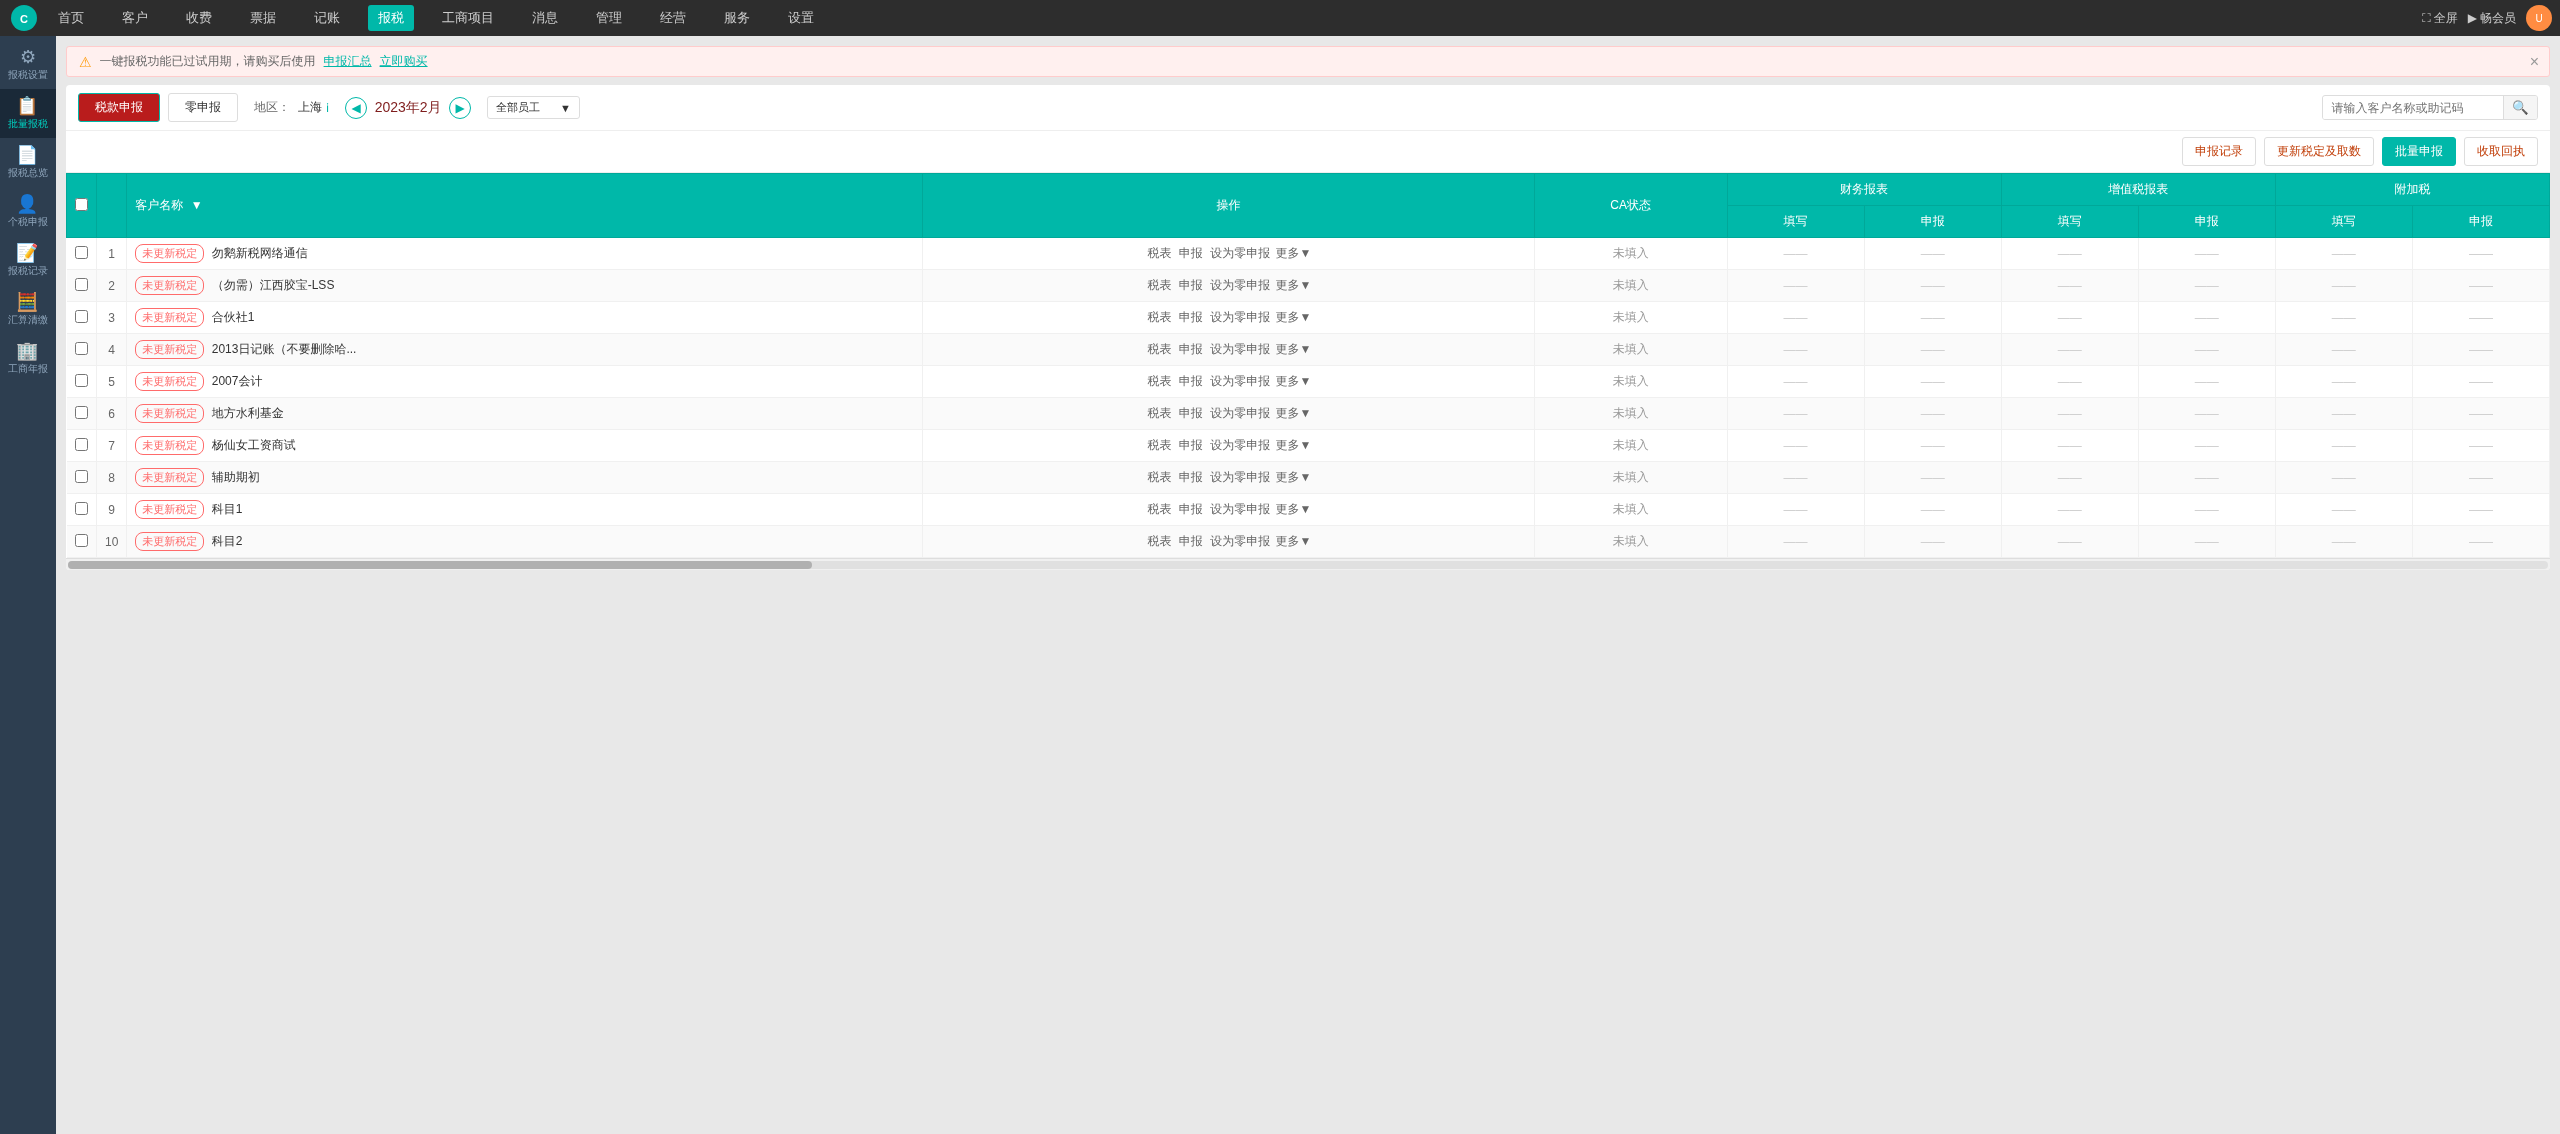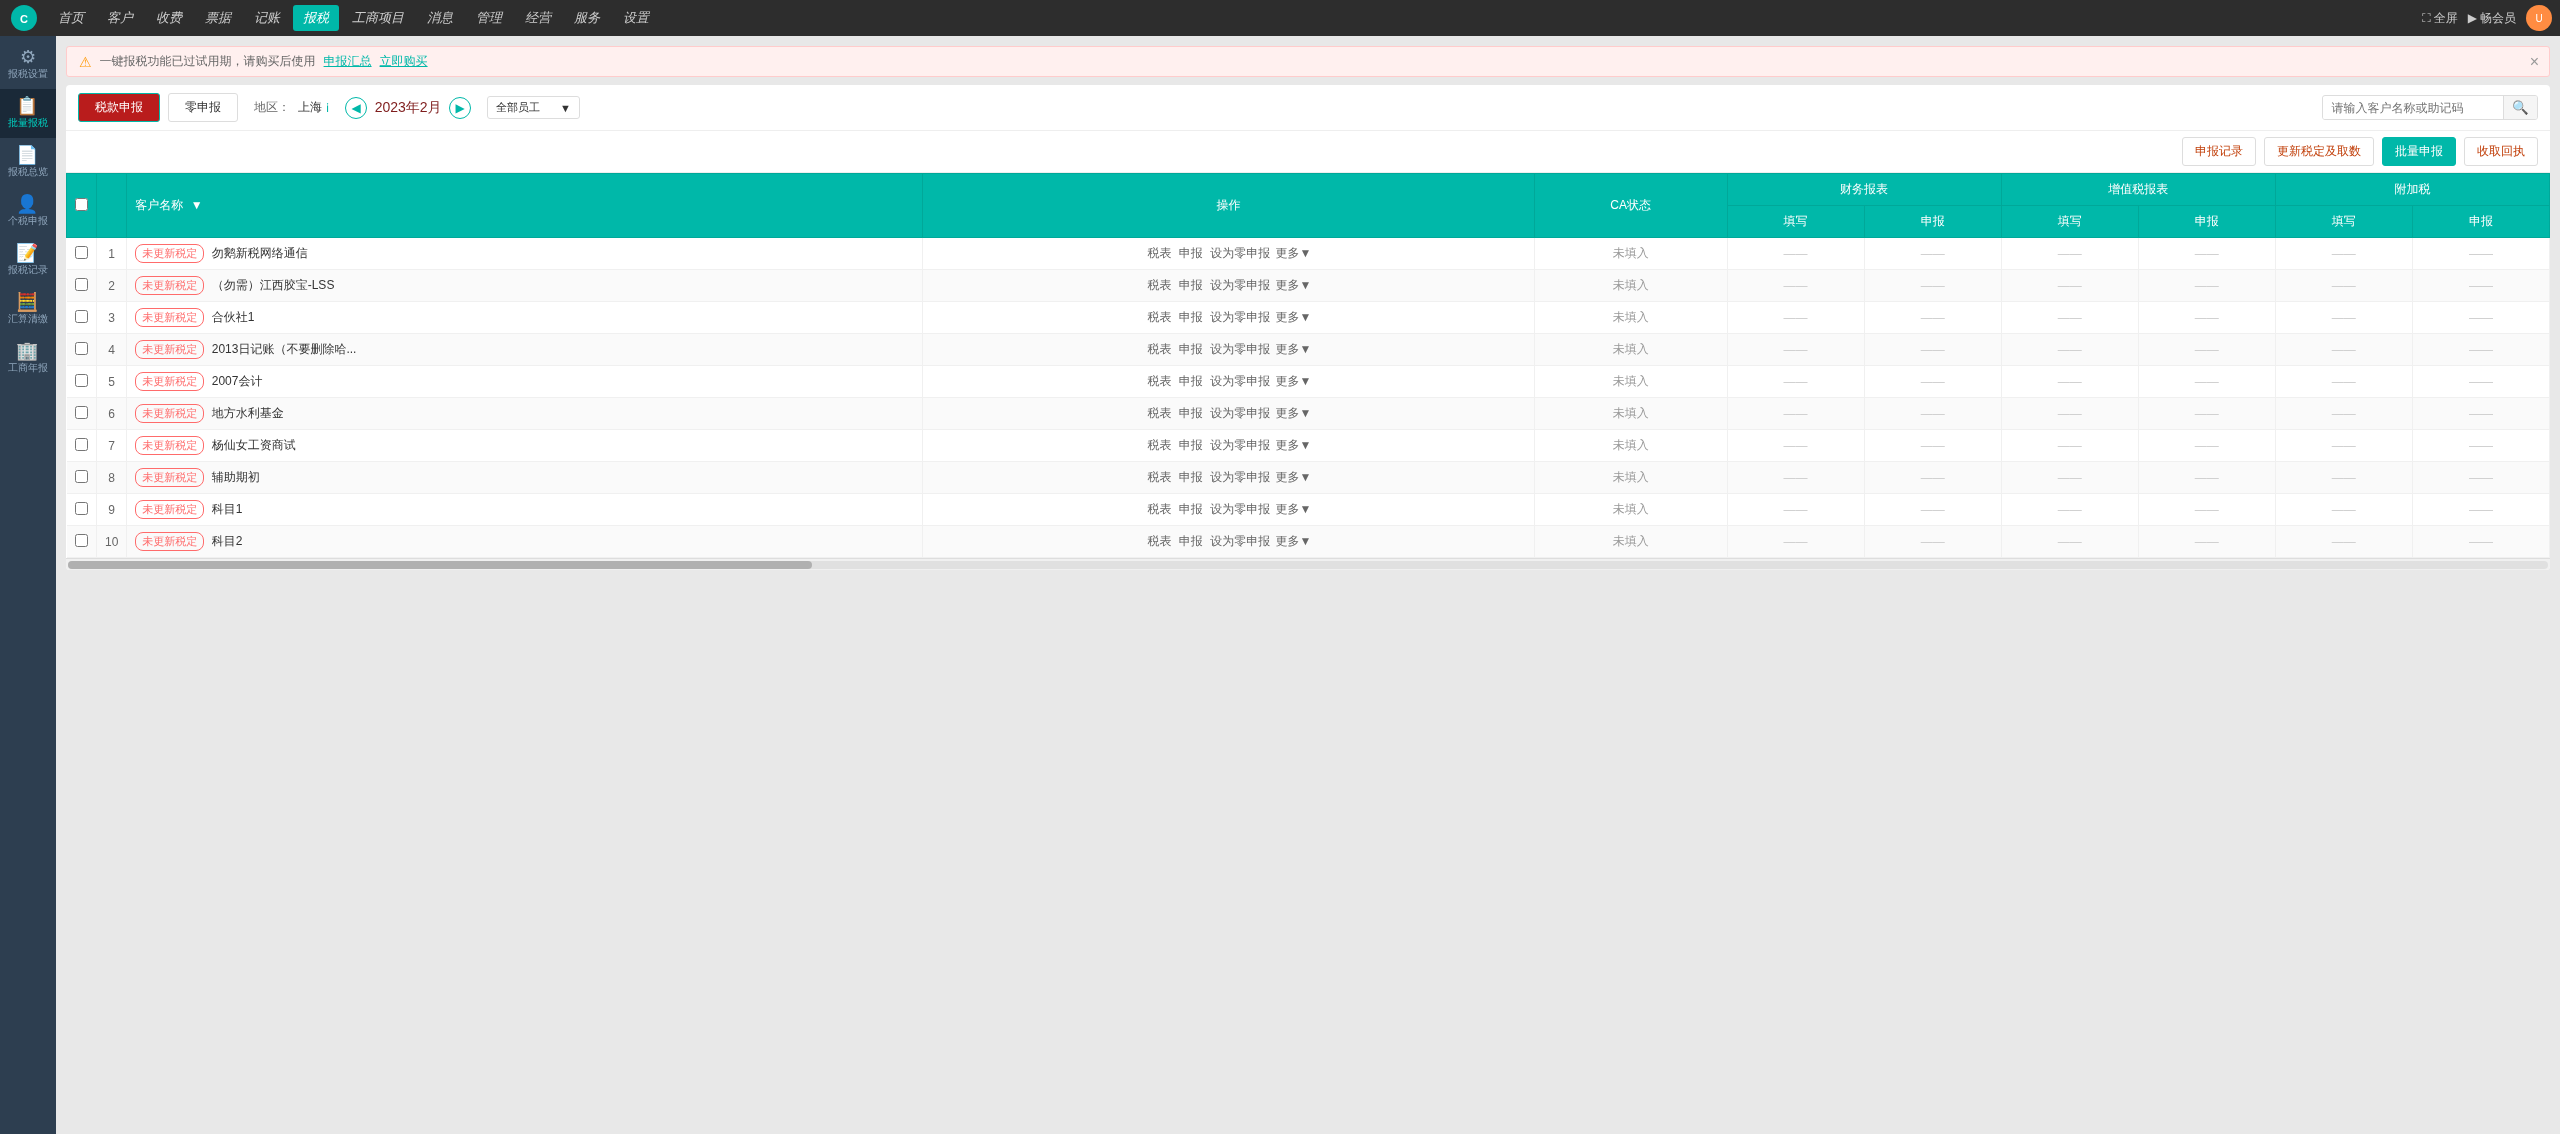--- a/index.html
+++ b/index.html
@@ -19,23 +19,22 @@
       height: 32px;
       margin-right: 8px;
       display: flex;
       align-items: center;
       justify-content: center;
     }
     .top-nav-logo svg { width: 28px; height: 28px; }
     .top-nav-items {
       display: flex;
       align-items: center;
-      gap: 3px;
+      gap: 18px;
       flex: 1;
-      font-style: italic;
     }
     .top-nav-item {
       color: #ccc;
       padding: 4px 10px;
       cursor: pointer;
       border-radius: 3px;
       font-size: 13px;
       white-space: nowrap;
     }
     .top-nav-item.active {
@@ -91,21 +90,20 @@
       gap: 3px;
     }
     .sidebar-item.active { background: #1a2938; color: #00d0c0; }
     .sidebar-item .si-icon {
       font-size: 18px;
       line-height: 1;
     }
     .sidebar-item .si-label {
       font-size: 10px;
       line-height: 1.2;
-      font-family: Liberation Mono, monospace;
     }
 
     
     .main-content {
       flex: 1;
       overflow: auto;
       padding: 10px;
       background: #e8e8e8;
     }
 

